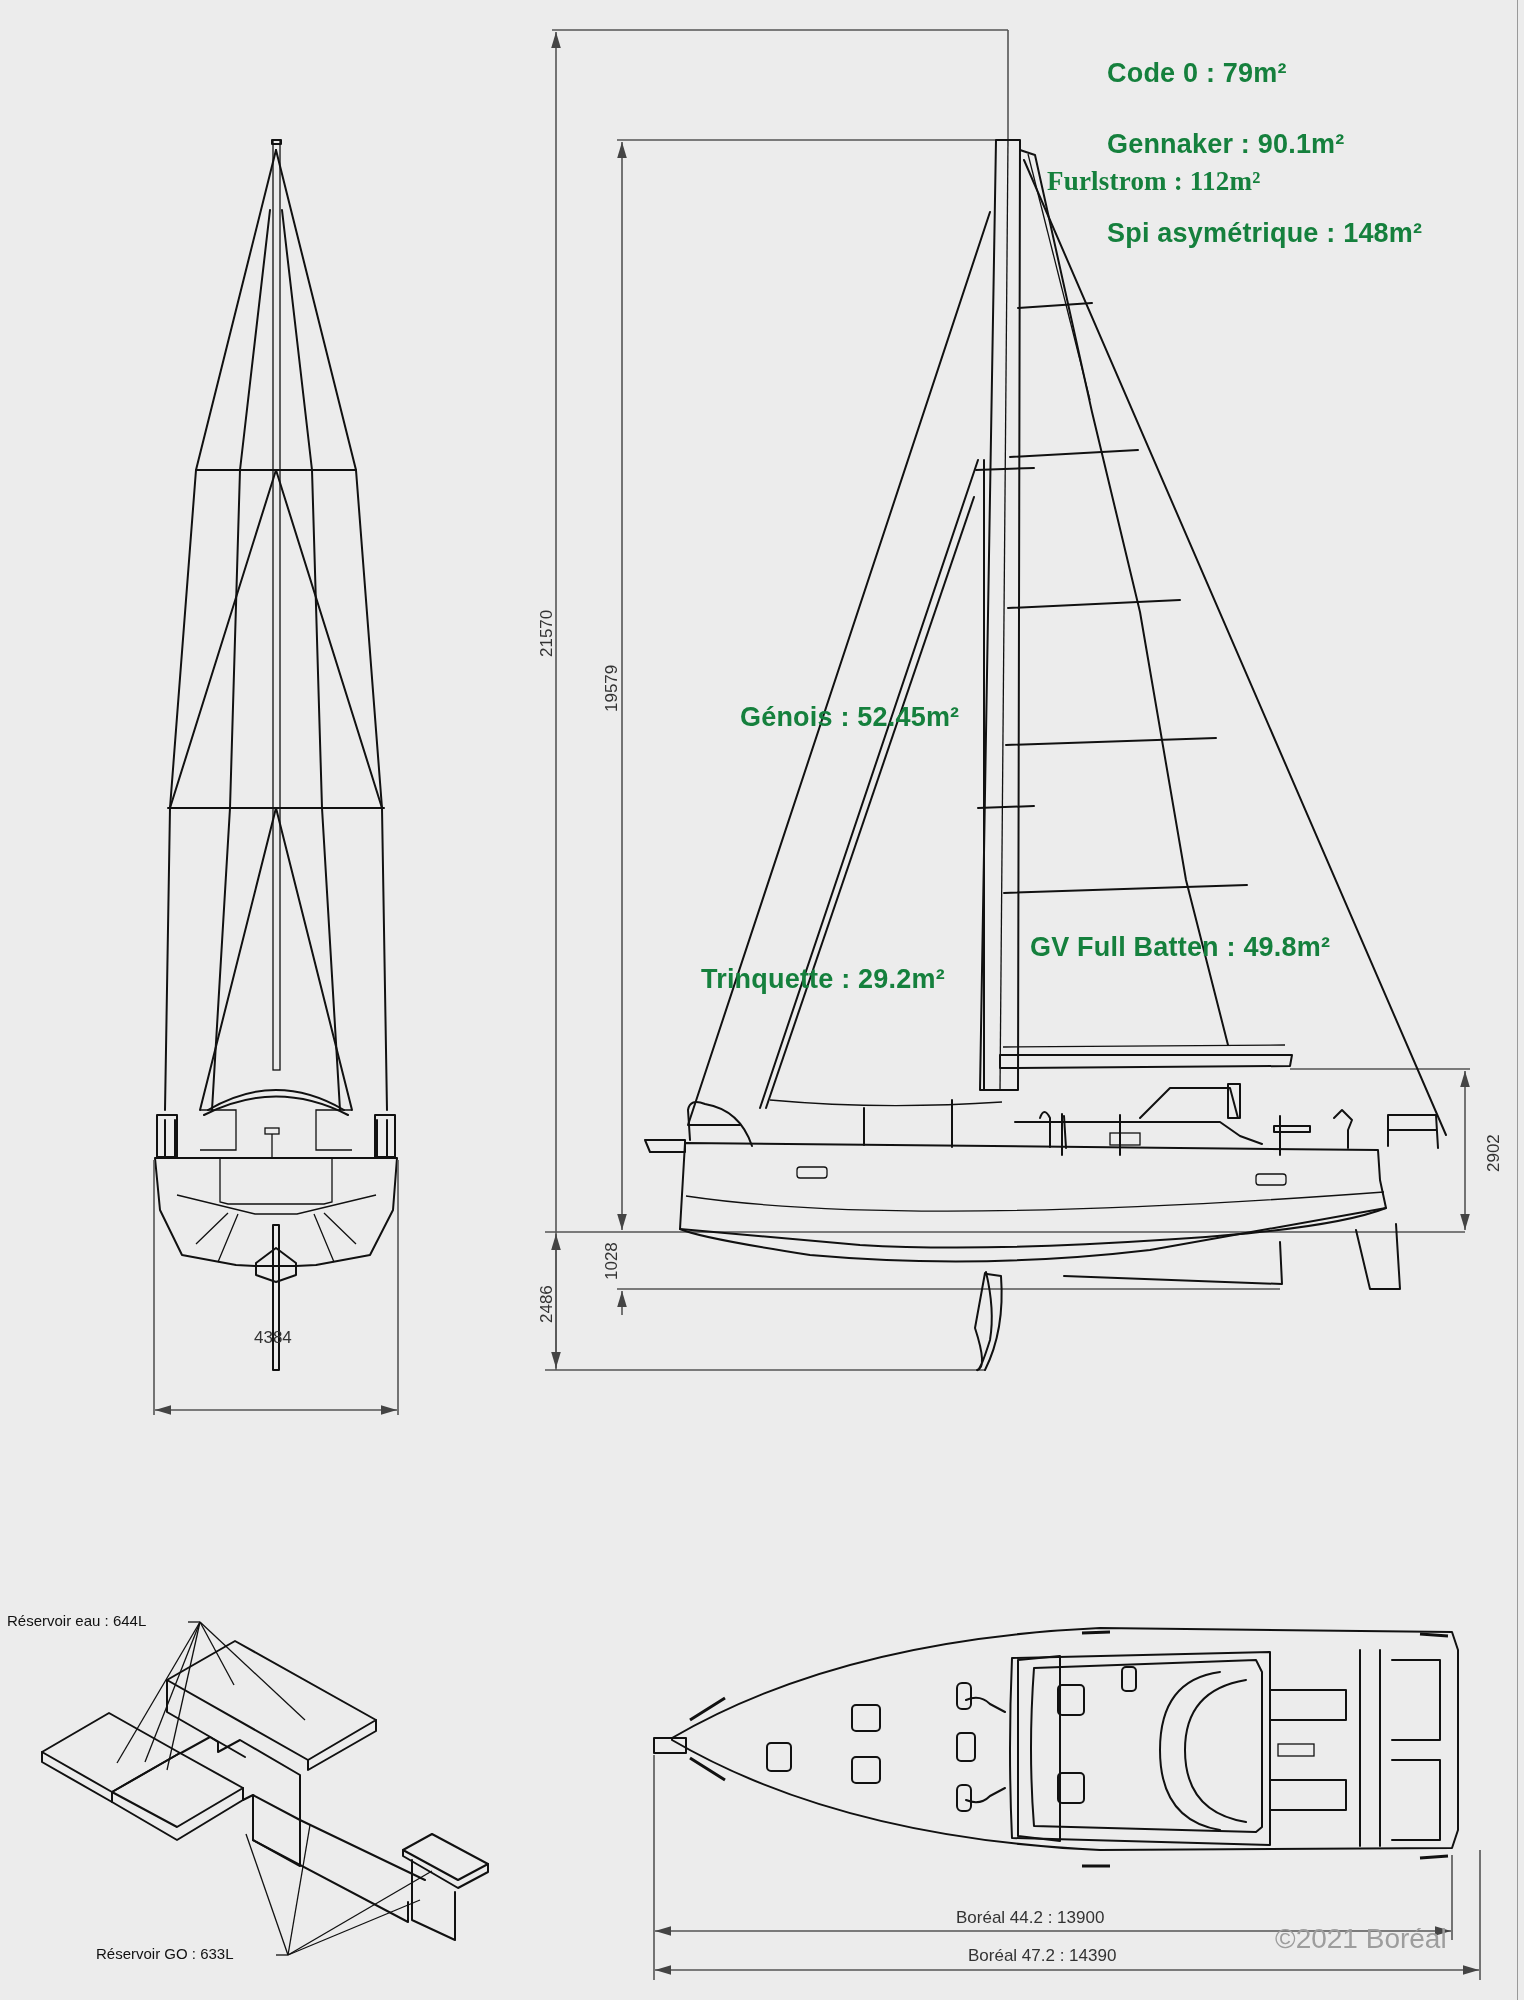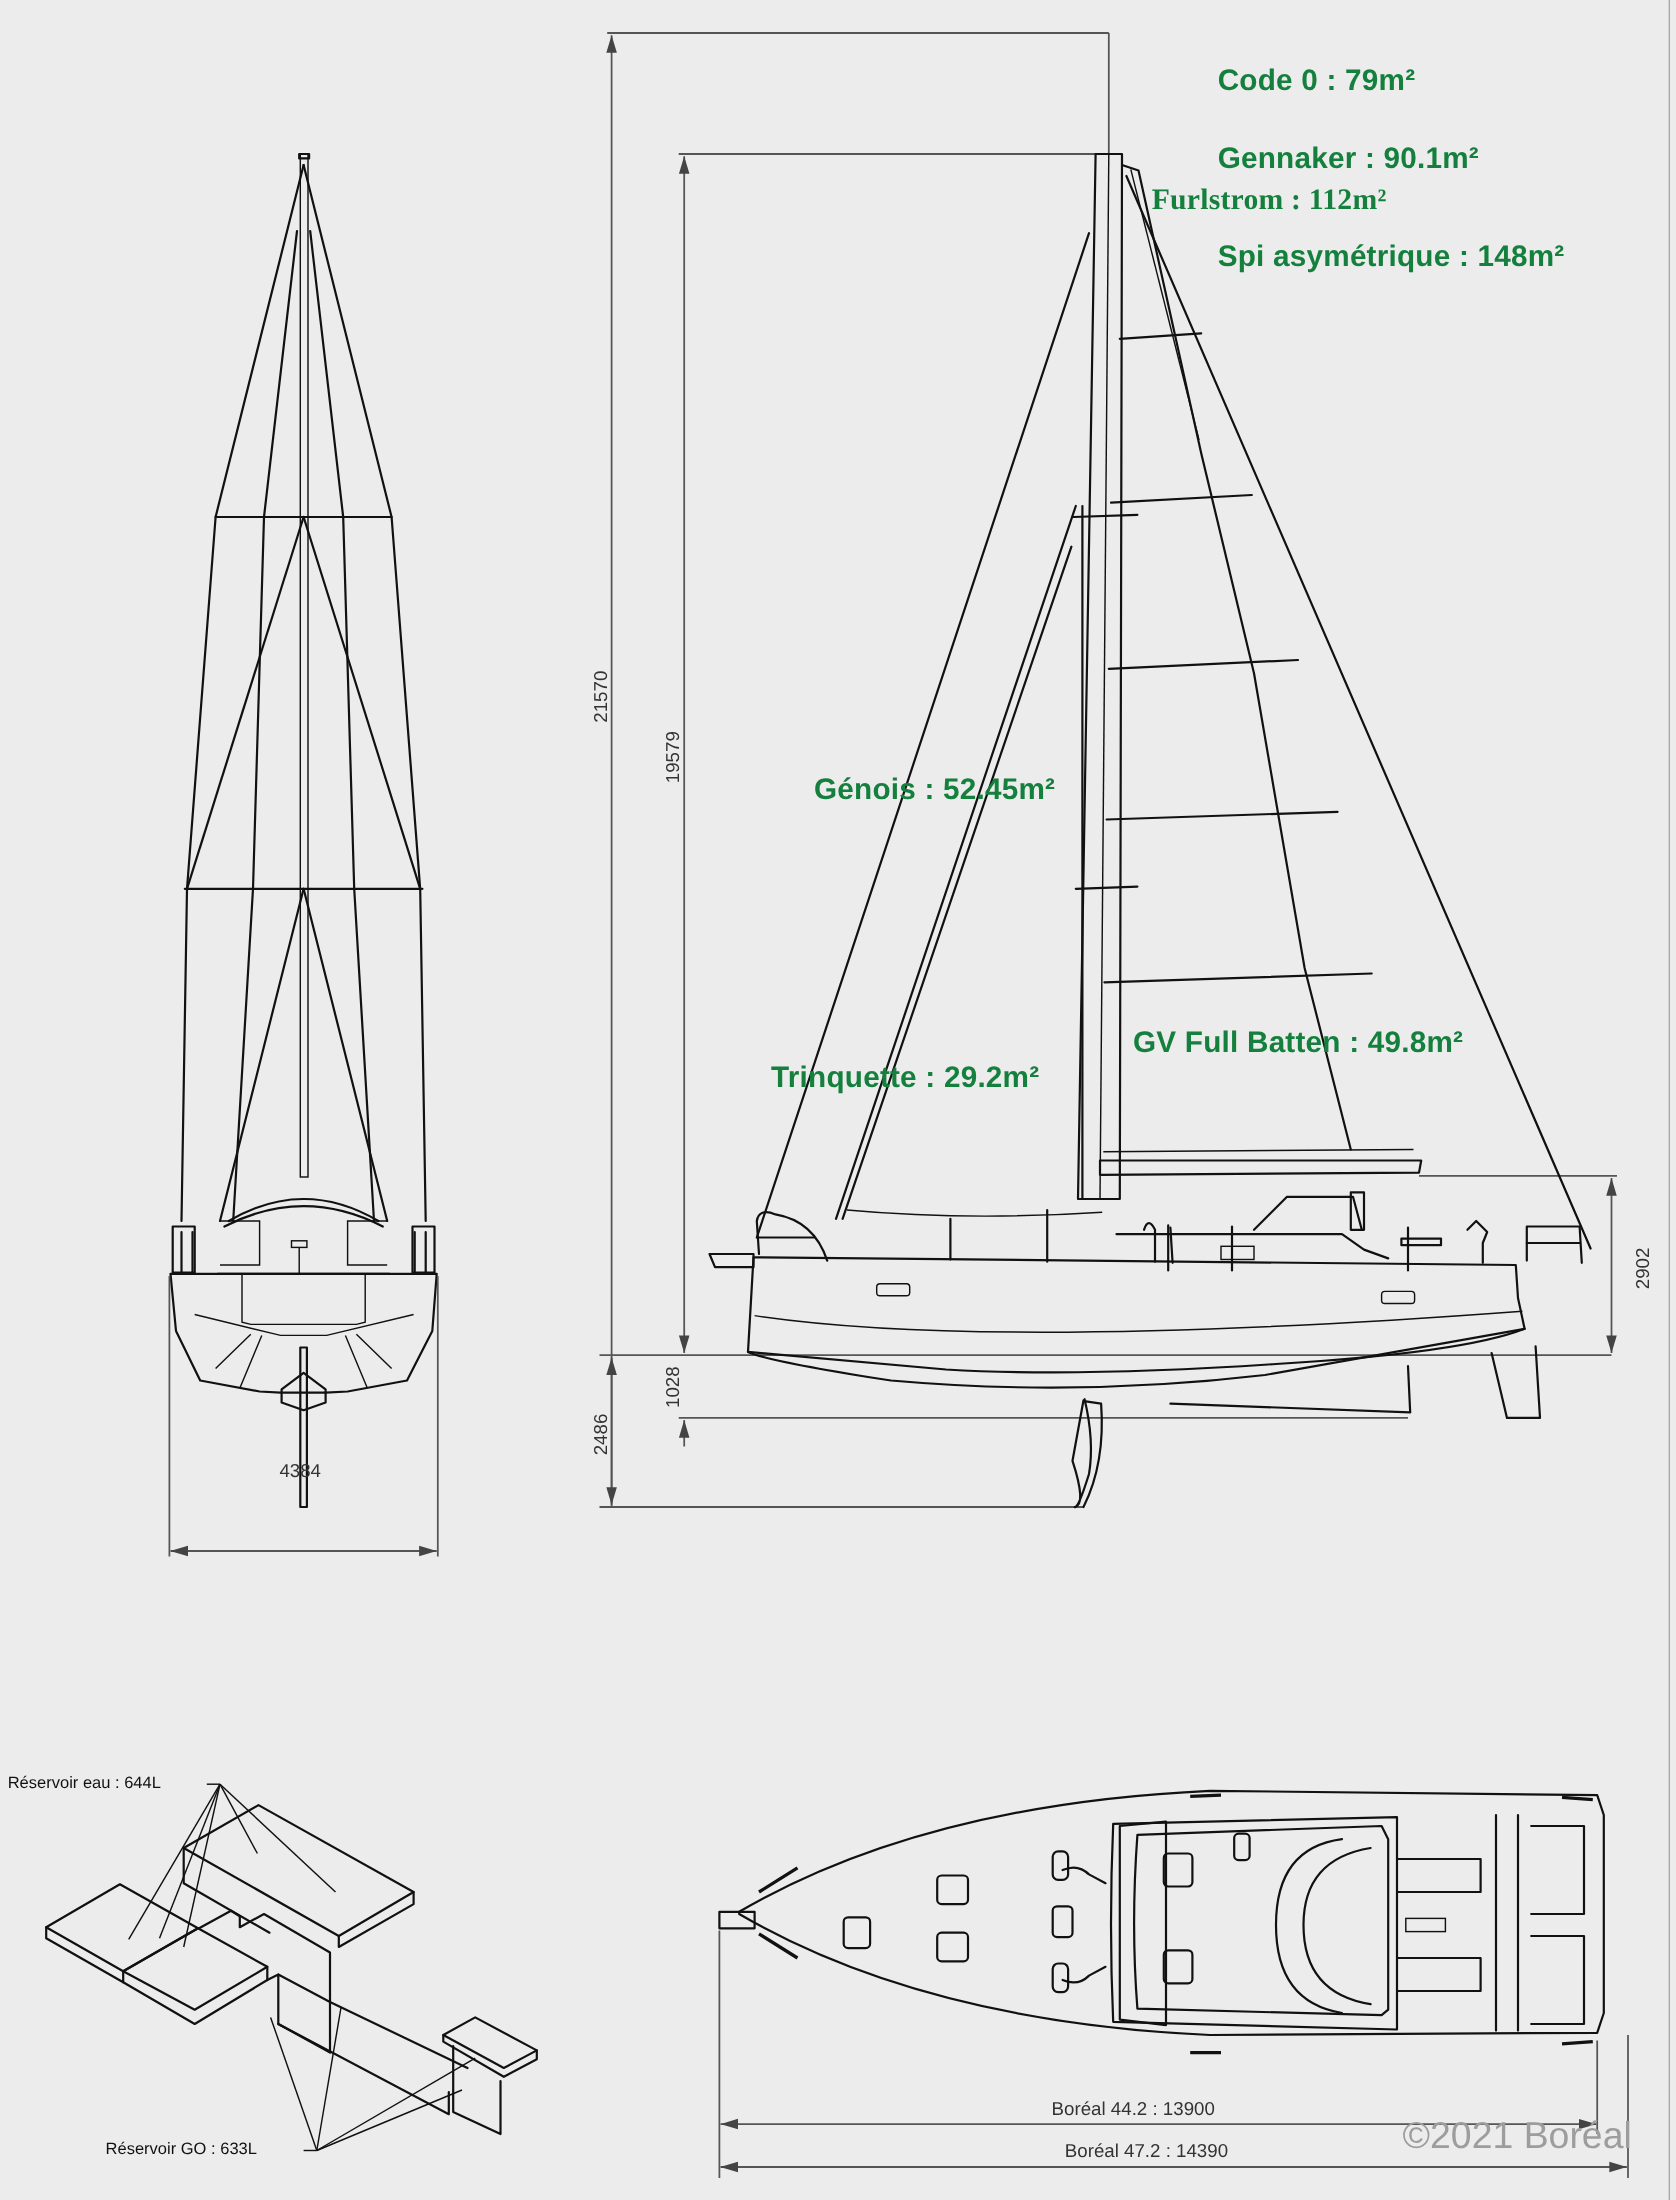--- a/index.html
+++ b/index.html
@@ -7,21 +7,21 @@
   #drawing { position: absolute; left: 0; top: 0; width: 1524px; height: 2000px; }
   .ln { fill: none; stroke: #111; stroke-width: 2; stroke-linejoin: round; stroke-linecap: round; }
   .lnt { fill: none; stroke: #111; stroke-width: 1.3; }
   .lnb { fill: none; stroke: #111; stroke-width: 3; }
   .dim { fill: none; stroke: #555; stroke-width: 1.6; }
   .lbl { position: absolute; white-space: nowrap; }
   .sail-label { color: #15803d; font-weight: bold; font-size: 27px; letter-spacing: 0.2px; }
   .dim-label { color: #333; font-size: 17px; }
   .dim-v { transform-origin: left top; transform: rotate(-90deg); }
   .tank-label { color: #111; font-size: 15px; }
-  .copyright { color: #9d9d9d; font-size: 34px; }
+  .copyright { color: #9d9d9d; font-size: 28px; }
   .frame-line { position: absolute; left: 1517px; top: 0; width: 1px; height: 2000px; background: #999; }
 </style>
 </head>
 <body>
 
 <svg id="drawing" viewBox="0 0 1524 2000" xmlns="http://www.w3.org/2000/svg">
   <defs>
     <marker id="ah" viewBox="0 0 10 10" refX="10" refY="5" markerWidth="10" markerHeight="10" orient="auto-start-reverse">
       <path d="M0,2 L10,5 L0,8 z" fill="#444"></path>
     </marker>

